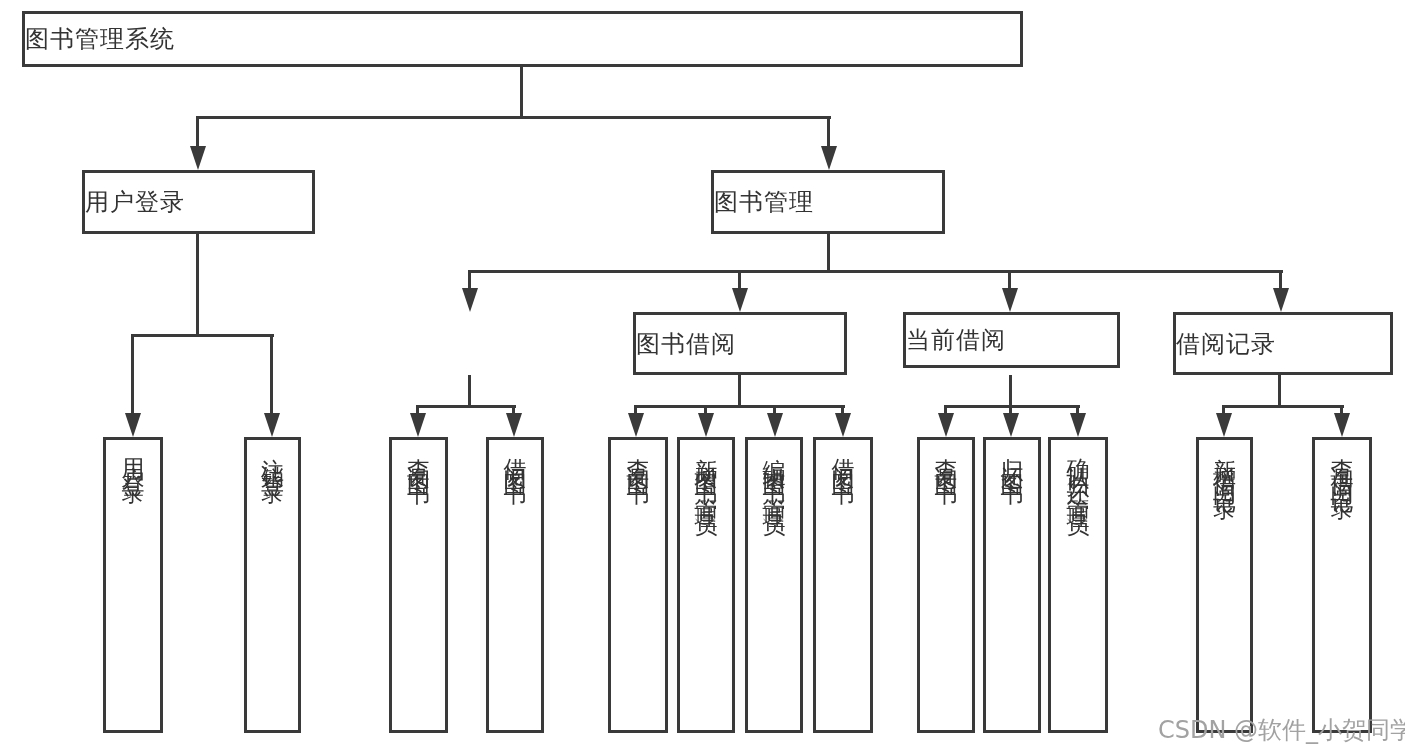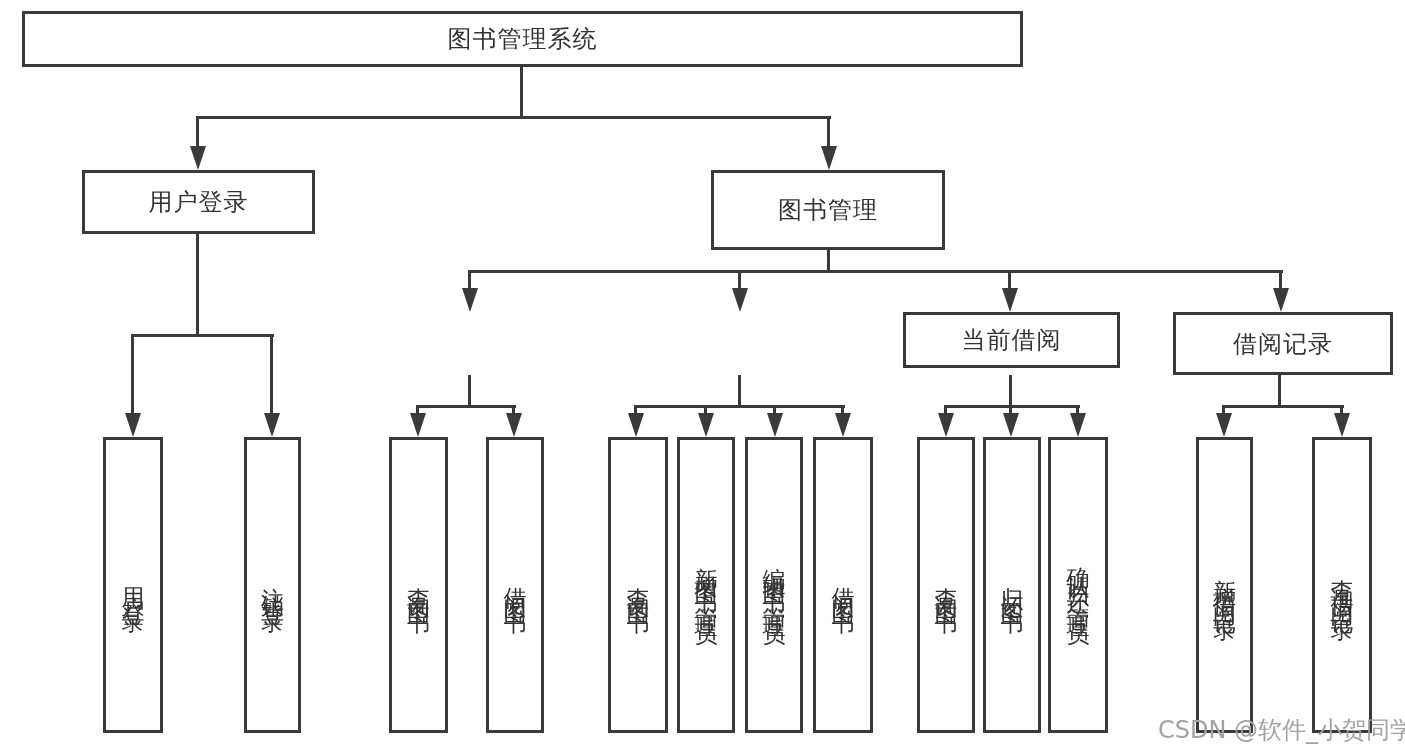--- a/index.html
+++ b/index.html
@@ -16,21 +16,21 @@
     overflow:hidden;
     font-family:"DejaVu Sans","Liberation Sans",sans-serif;
   }
   .node{
     position:absolute;
     box-sizing:border-box;
     border:3px solid var(--line);
     background:#fff;
     display:flex;
     align-items:center;
-    justify-content:center;
+    justify-content:flex-start;
     font-size:24px;
     color:var(--text);
     letter-spacing:1px;
     z-index:2;
   }
   .leaf{
     writing-mode:vertical-rl;
     text-orientation:mixed;
     font-size:23px;
     letter-spacing:8px;
@@ -68,21 +68,21 @@
   <div class="vline" style="left:520px;top:66px;height:53px;"></div>
   <div class="hline" style="left:196px;top:116px;width:635px;"></div>
   <div class="vline" style="left:196px;top:116px;height:33px;"></div>
   <div class="arrow" style="left:190px;top:146px;"></div>
   <div class="vline" style="left:827px;top:116px;height:33px;"></div>
   <div class="arrow" style="left:821px;top:146px;"></div>
 
   <div class="node" style="left:82px;top:170px;width:233px;height:64px;">
     <span>用户登录</span>
   </div>
-  <div class="node" style="left:711px;top:170px;width:234px;height:80px;">
+  <div class="node" style="left:711px;top:170px;width:234px;height:64px;">
     <span>图书管理</span>
   </div>
 
   <div class="vline" style="left:196px;top:234px;height:103px;"></div>
   <div class="hline" style="left:131px;top:334px;width:143px;"></div>
   <div class="vline" style="left:131px;top:334px;height:82px;"></div>
   <div class="arrow" style="left:125px;top:413px;"></div>
   <div class="vline" style="left:270px;top:334px;height:82px;"></div>
   <div class="arrow" style="left:264px;top:413px;"></div>
 
@@ -90,20 +90,23 @@
   <div class="hline" style="left:468px;top:270px;width:815px;"></div>
   <div class="vline" style="left:468px;top:270px;height:21px;"></div>
   <div class="arrow" style="left:462px;top:288px;"></div>
   <div class="vline" style="left:738px;top:270px;height:21px;"></div>
   <div class="arrow" style="left:732px;top:288px;"></div>
   <div class="vline" style="left:1008px;top:270px;height:21px;"></div>
   <div class="arrow" style="left:1002px;top:288px;"></div>
   <div class="vline" style="left:1279px;top:270px;height:21px;"></div>
   <div class="arrow" style="left:1273px;top:288px;"></div>
 
+  <div class="node" style="left:633px;top:312px;width:214px;height:63px;">
+    <span>图书借阅</span>
+  </div>
   <div class="node" style="left:903px;top:312px;width:217px;height:56px;">
     <span>当前借阅</span>
   </div>
   <div class="node" style="left:1173px;top:312px;width:220px;height:63px;">
     <span>借阅记录</span>
   </div>
 
   <div class="vline" style="left:468px;top:375px;height:33px;"></div>
   <div class="hline" style="left:416px;top:405px;width:100px;"></div>
   <div class="vline" style="left:416px;top:405px;height:11px;"></div>

